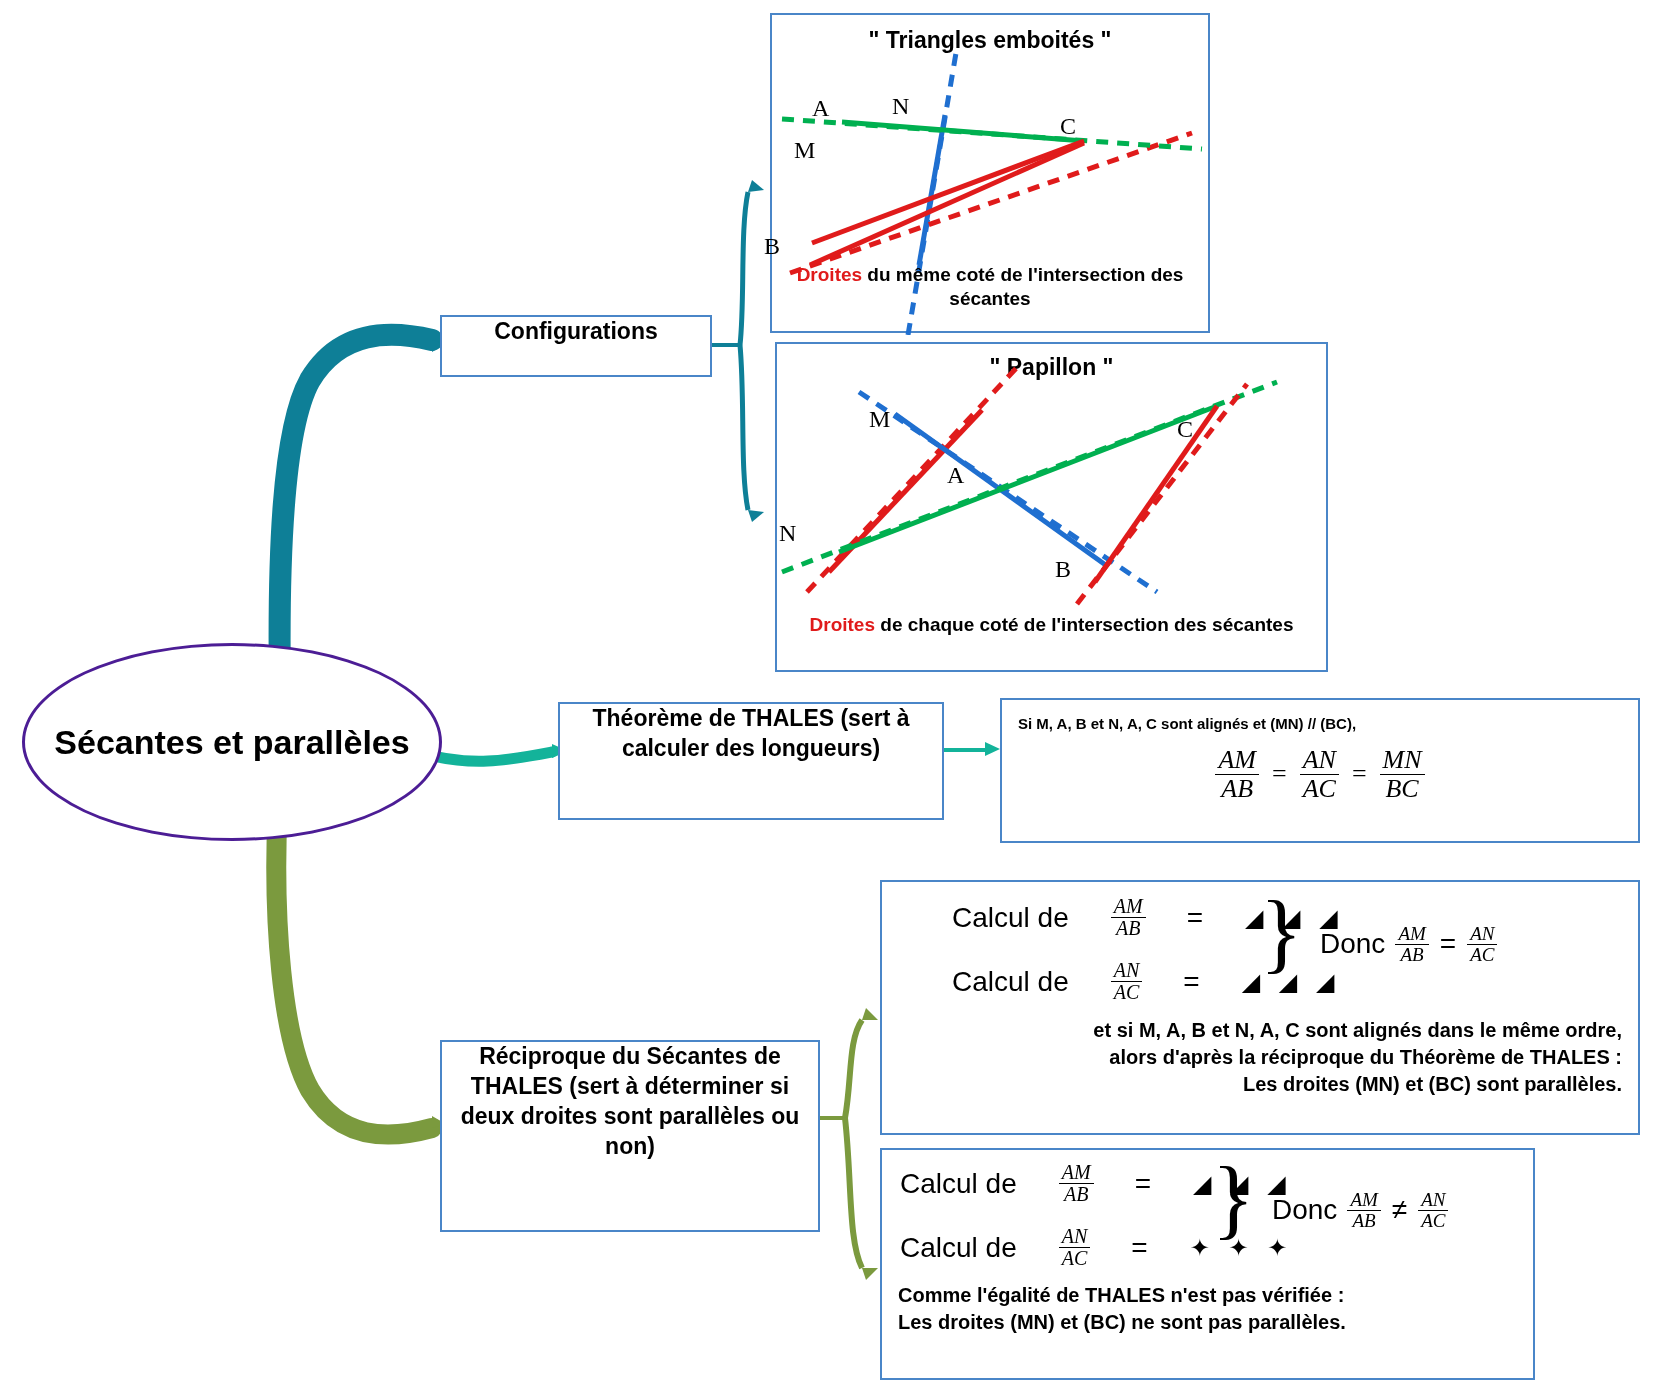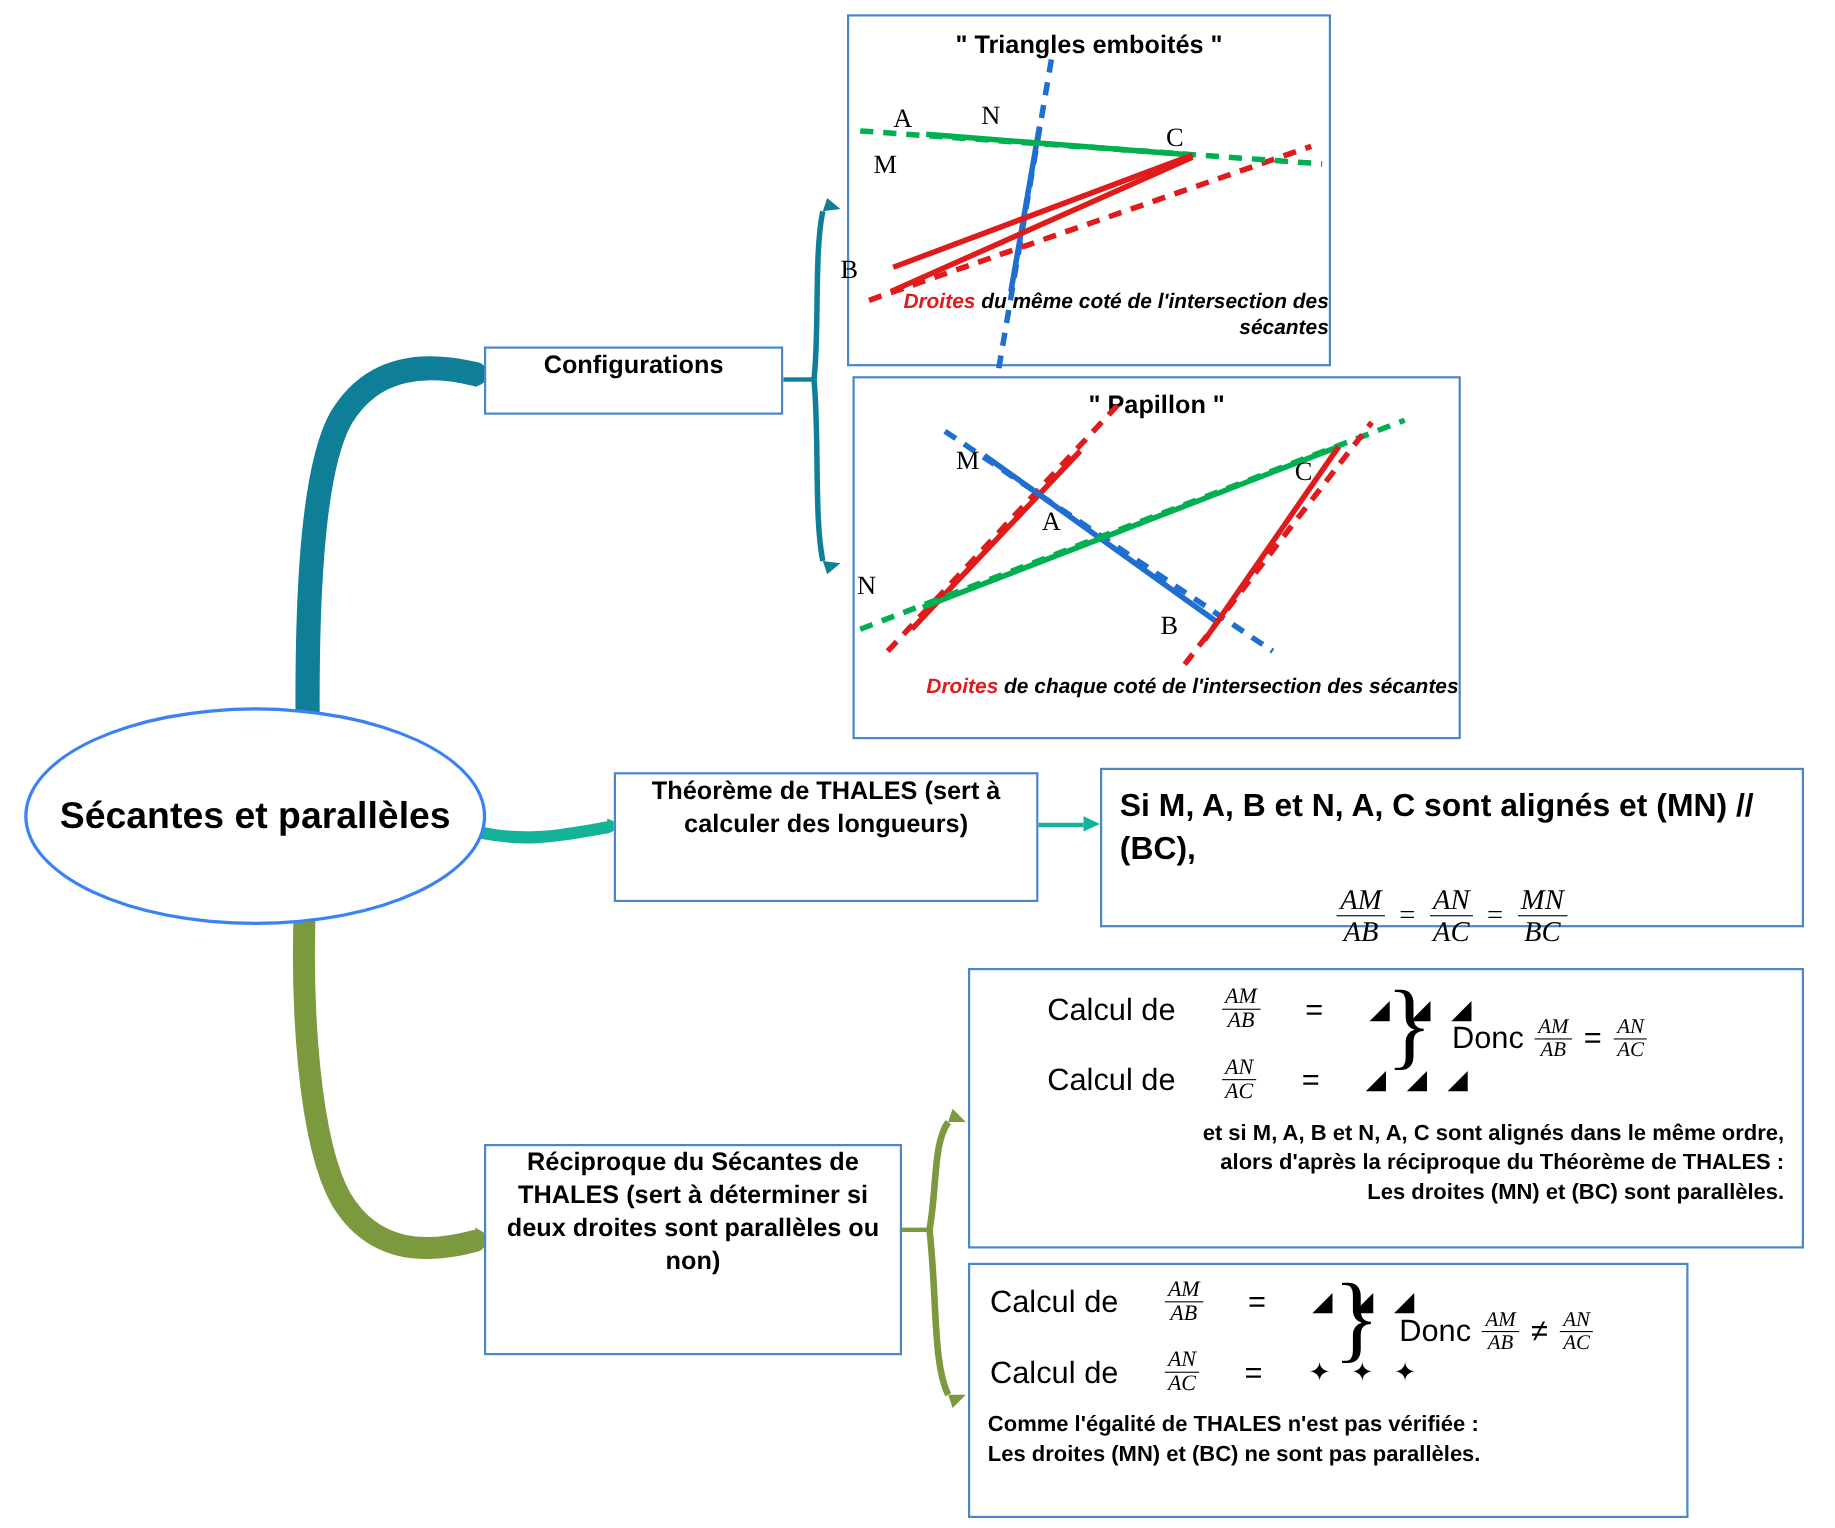--- a/index.html
+++ b/index.html
@@ -28,21 +28,21 @@
     pointer-events: none;
   }
   .box {
     position: absolute;
     border: 2px solid #4a86c8;
     background: #ffffff;
     box-sizing: border-box;
   }
   .center-node {
     position: absolute;
-    border: 3px solid #3b82f6;
+    border: 3px solid #4c1d95;
     border-radius: 50%;
     background: #ffffff;
     display: flex;
     align-items: center;
     justify-content: center;
     text-align: center;
     font-weight: bold;
     color: #000;
     box-sizing: border-box;
   }
@@ -66,39 +66,38 @@
     position: absolute;
     width: 100%;
     text-align: center;
     font-size: 23px;
     font-weight: bold;
     color: #000;
   }
   .caption {
     position: absolute;
     width: 100%;
-    text-align: right;
+    text-align: center;
     font-size: 19px;
     font-weight: bold;
     color: #000;
     line-height: 1.25;
-    font-style: italic;
   }
   .caption .red {
     color: #e01b1b;
   }
   .pt-label {
     position: absolute;
     font-size: 24px;
     color: #000;
     font-family: "Liberation Serif", serif;
   }
   .thales-text {
     position: absolute;
-    font-size: 29px;
+    font-size: 15px;
     font-weight: bold;
     color: #000;
     line-height: 1.35;
   }
   
   .frac {
     display: inline-flex;
     flex-direction: column;
     align-items: center;
     vertical-align: middle;

